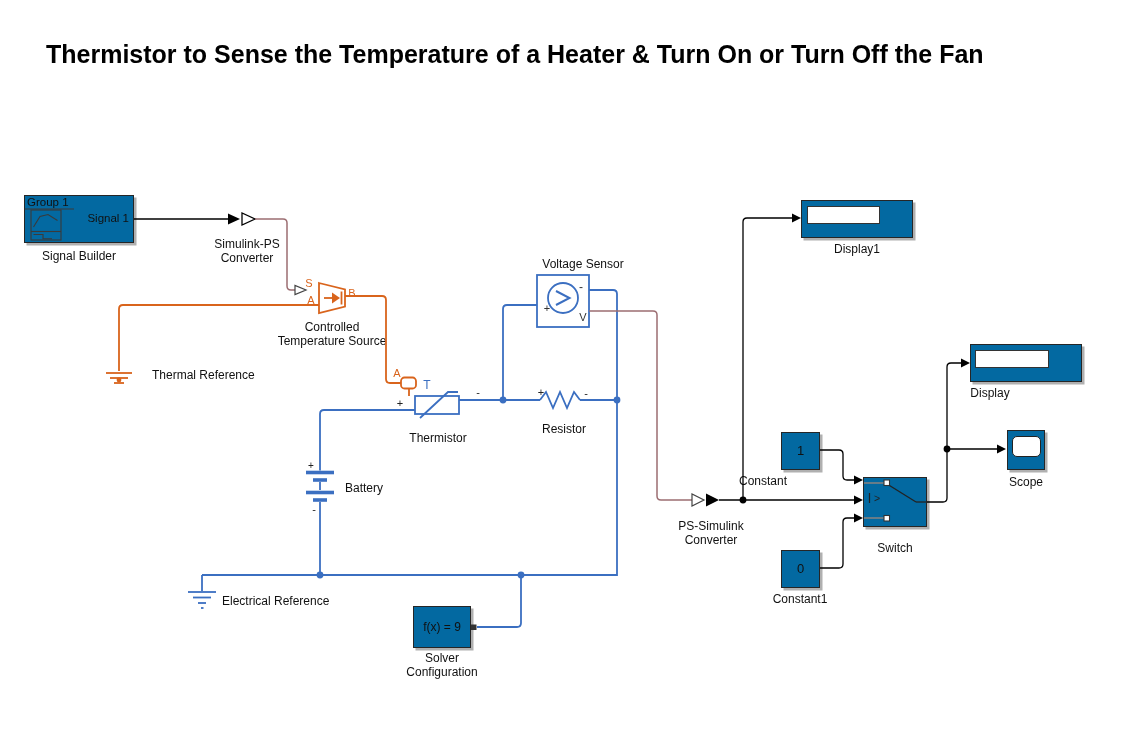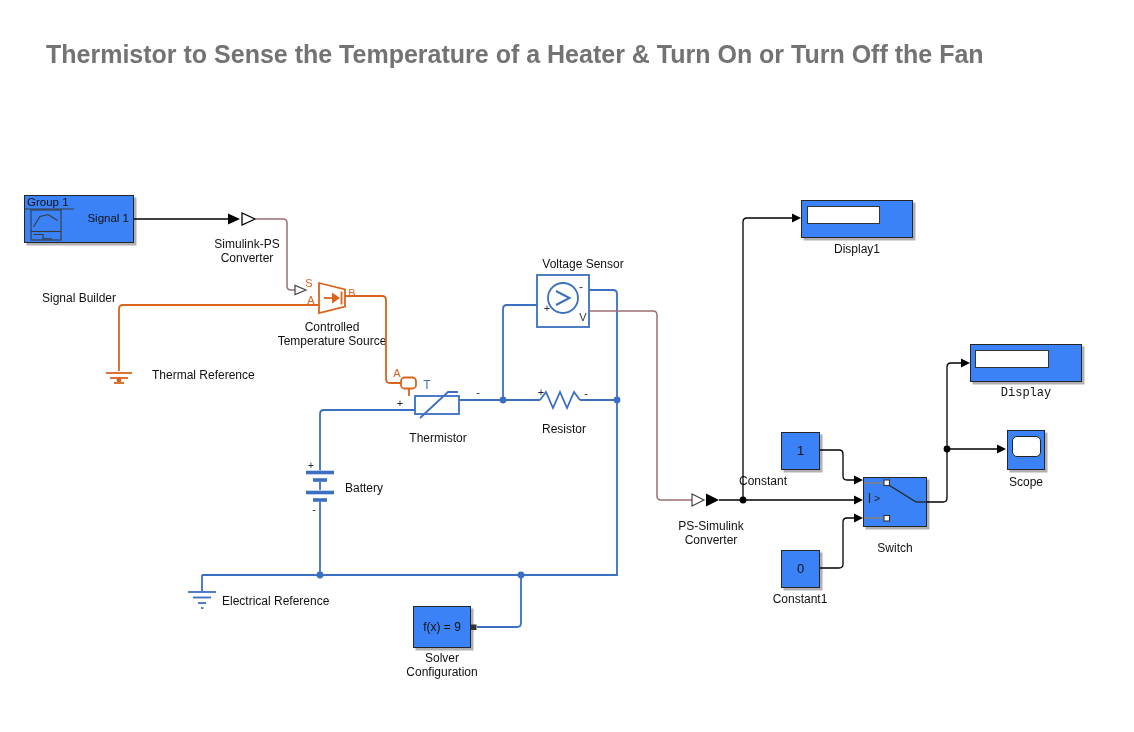--- a/index.html
+++ b/index.html
@@ -1,20 +1,20 @@
 <!DOCTYPE html>
 <html><head>
 <meta charset="utf-8">
 <style>
   html,body{margin:0;padding:0;background:#fff;}
   #canvas{position:relative;width:1134px;height:732px;background:#ffffff;overflow:hidden;
           font-family:"Liberation Sans", sans-serif;}
-  #model-title{position:absolute;left:46px;top:40px;font-size:25px;font-weight:bold;color:#737373;
+  #model-title{position:absolute;left:46px;top:40px;font-size:25px;font-weight:bold;color:#000000;
           white-space:nowrap;letter-spacing:0px;z-index:2;}
-  .blk{position:absolute;background:#3b82f6;border:1.4px solid #262626;box-sizing:border-box;
+  .blk{position:absolute;background:#0369a1;border:1.4px solid #262626;box-sizing:border-box;
           box-shadow:2.5px 2.5px 0 #b0b0b0;z-index:1;}
   .lbl{position:absolute;font-size:12px;color:#111;text-align:center;white-space:nowrap;
           transform:translateX(-50%);z-index:2;line-height:14px;}
   .lbl-left{position:absolute;font-size:12px;color:#111;white-space:nowrap;z-index:2;}
   .readout{position:absolute;border:1.2px solid #333;background:#fff;}
   .blkval{position:absolute;width:100%;text-align:center;font-size:13px;color:#111;}
   .sb-group{position:absolute;left:2px;top:0px;font-size:11.5px;color:#111;}
   .sb-signal{position:absolute;right:4px;top:16px;font-size:11.5px;color:#111;}
   .solver-txt{position:absolute;width:100%;text-align:center;top:13px;font-size:12px;color:#111;}
   .scope-screen{position:absolute;left:4px;top:5px;width:27px;height:19px;border:1.6px solid #222;
@@ -53,21 +53,21 @@
   <div class="blk" style="left:863px;top:477px;width:64px;height:50px;"></div>
 
   <div class="blk" style="left:1007px;top:430px;width:38px;height:40px;">
     <div class="scope-screen"></div>
   </div>
 
   <div class="blk" style="left:413px;top:606px;width:58px;height:42px;">
     <div class="solver-txt">f(x) = 9</div>
   </div>
 
-  <div class="lbl" style="left:79px;top:249px;margin-top:42px;">Signal Builder</div>
+  <div class="lbl" style="left:79px;top:249px;">Signal Builder</div>
 
   <div class="lbl" style="left:247px;top:237px;">
     <div>Simulink-PS</div>
     <div>Converter</div>
   </div>
 
   <div class="lbl" style="left:332px;top:320px;">
     <div>Controlled</div>
     <div>Temperature Source</div>
   </div>
@@ -89,21 +89,21 @@
     <div>Configuration</div>
   </div>
 
   <div class="lbl" style="left:711px;top:519px;">
     <div>PS-Simulink</div>
     <div>Converter</div>
   </div>
 
   <div class="lbl" style="left:857px;top:242px;">Display1</div>
 
-  <div class="lbl" style="left:1026px;top:386px;font-family:Liberation Mono, monospace;">Display</div>
+  <div class="lbl" style="left:990px;top:386px;">Display</div>
 
   <div class="lbl" style="left:763px;top:474px;">Constant</div>
 
   <div class="lbl" style="left:800px;top:592px;">Constant1</div>
 
   <div class="lbl" style="left:895px;top:529px;margin-top:12px;">Switch</div>
 
   <div class="lbl" style="left:1026px;top:475px;">Scope</div>
 
   <svg id="wire-layer" width="1134" height="732" viewBox="0 0 1134 732">

